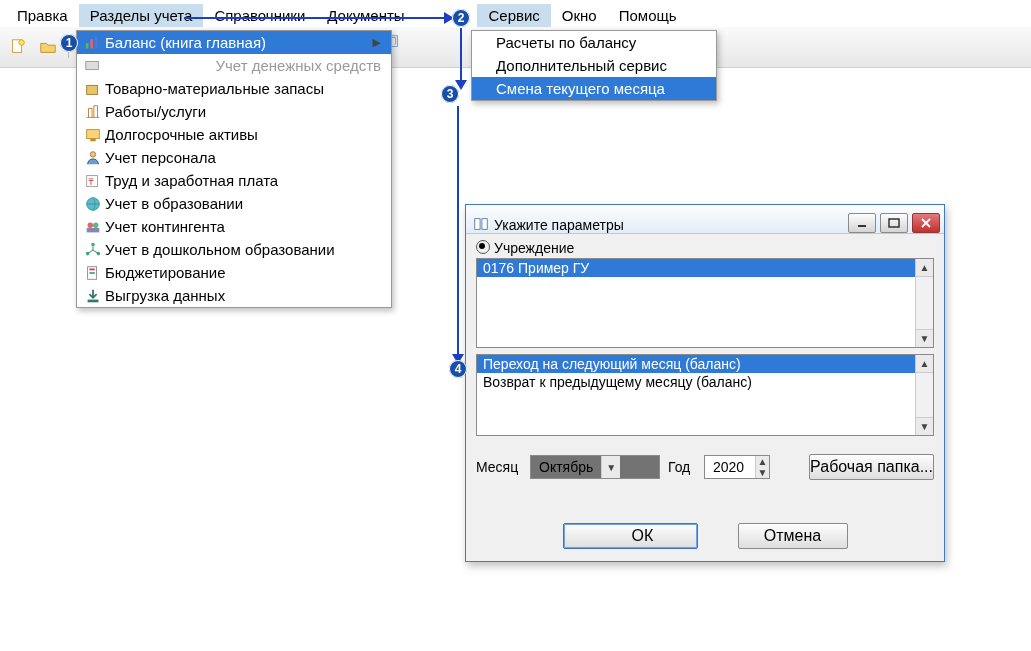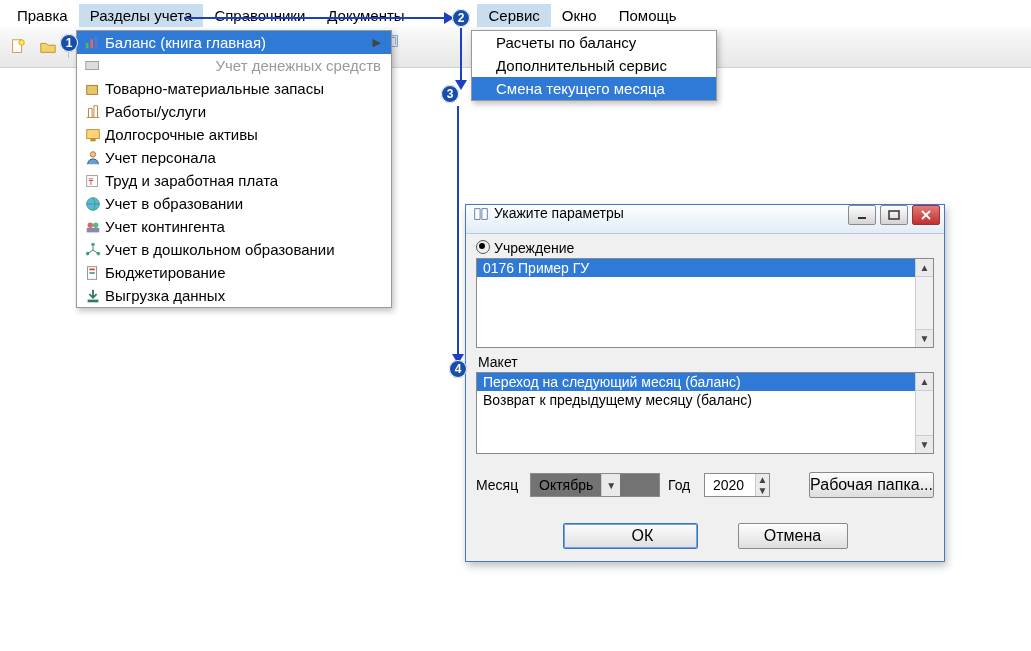--- a/index.html
+++ b/index.html
@@ -94,21 +94,21 @@
     left: 465px; top: 204px;
     width: 478px; height: 356px;
     border: 1px solid #4178c9;
     background: #f0f0f0;
     box-shadow: 2px 4px 8px rgba(0,0,0,.25);
   }
   .dlg-title {
     height: 28px;
     background: linear-gradient(#fdfefe,#e2ecf7);
     border-bottom: 1px solid #b7c8df;
-    display: flex; align-items: flex-start;
+    display: flex; align-items: flex-end;
     padding: 0 4px 0 6px;
     font-size: 14px;
   }
   .dlg-title .ti { width: 18px; display:flex; justify-content:center; margin-right:4px;}
   .dlg-title .t-text { flex: 1; }
   .dlg-btns { display: flex; gap: 4px; }
   .win-btn {
     width: 26px; height: 18px;
     border: 1px solid #8a8a8a;
     background: linear-gradient(#fdfdfd,#d4d4d4);
@@ -397,21 +397,20 @@
       <div class="scroll">
         <div class="sb-btn">
             <span class="chev">▲</span>
           </div>
         <div class="sb-btn">
             <span class="chev">▼</span>
           </div>
       </div>
     </div>
 
-    <div class="section-label">Макет</div>
     <div class="listbox" style="height:80px">
       <div class="list-row sel">Переход на следующий месяц (баланс)</div>
       <div class="list-row">Возврат к предыдущему месяцу (баланс)</div>
       <div class="scroll">
         <div class="sb-btn">
             <span class="chev">▲</span>
           </div>
         <div class="sb-btn">
             <span class="chev">▼</span>
           </div>

